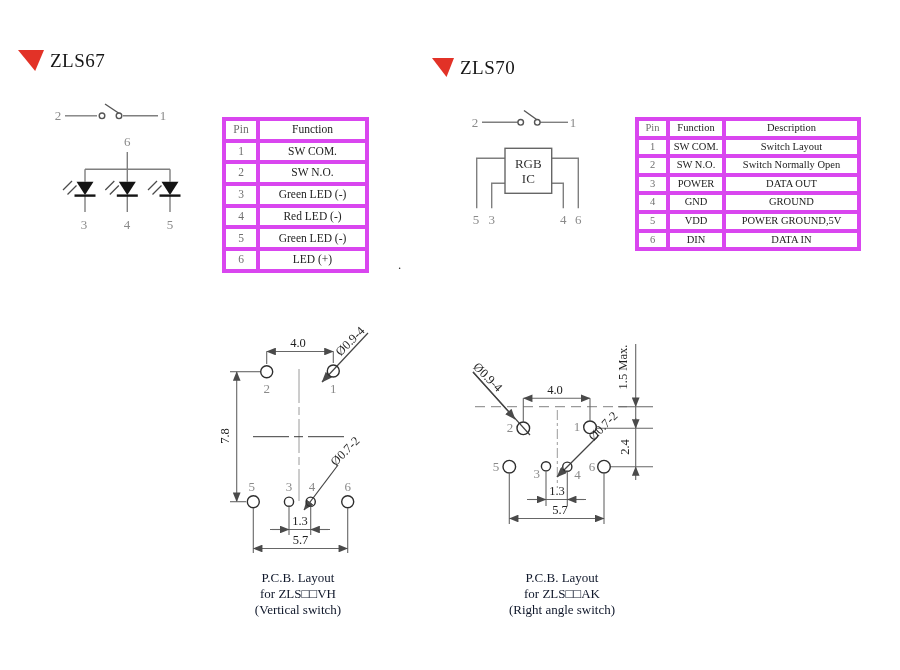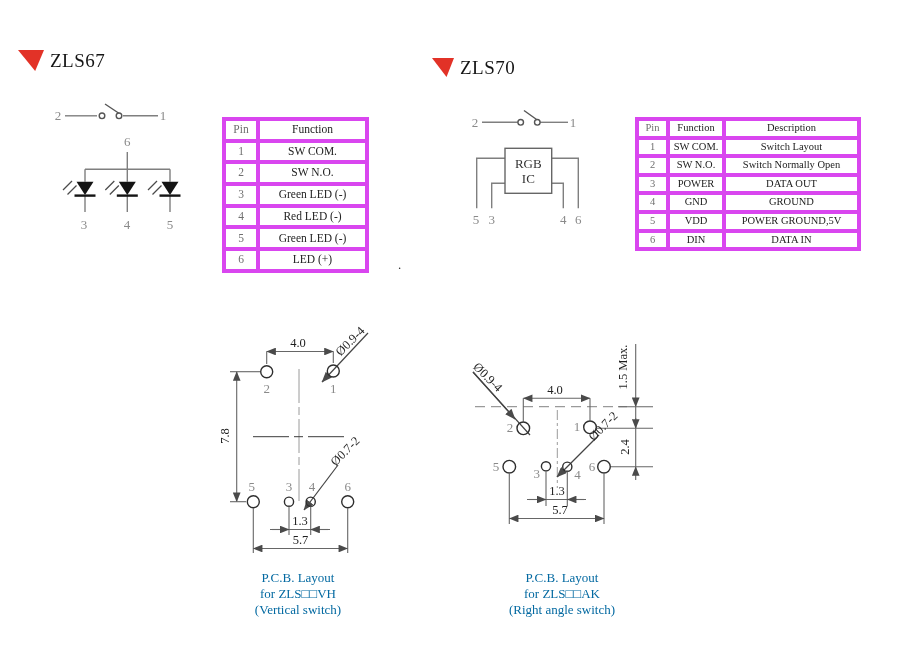--- a/index.html
+++ b/index.html
@@ -15,21 +15,21 @@
   table.pintable td:first-child,table.pintable th:first-child{color:#6f6f6f;}
   table.t67{font-size:11.5px;}
   table.t67 th,table.t67 td{height:17.7px;}
   table.t67 th:first-child{width:30px;}
   table.t67 th:last-child{width:105px;}
   table.t70{font-size:10.5px;}
   table.t70 th,table.t70 td{height:14.6px;}
   table.t70 th:nth-child(1){width:27px;}
   table.t70 th:nth-child(2){width:52px;}
   table.t70 th:nth-child(3){width:131px;margin-top:47px;}
-  .caption{width:150px;text-align:center;font-size:13px;line-height:16px;color:#0369a1;}
+  .caption{width:150px;text-align:center;font-size:13px;line-height:16px;color:#0f172a;}
   .stray-dot{font-size:13px;color:#333;line-height:6px;}
   svg text{font-family:"Liberation Serif","DejaVu Serif",serif;}
   .pinlab{fill:#8a8a8a;font-size:13px;}
   .dimtxt{fill:#1f1f1f;font-size:12.5px;}
   .ictxt{fill:#333;font-size:13px;}
 </style>
 </head>
 <body>
 
 <div id="page">

